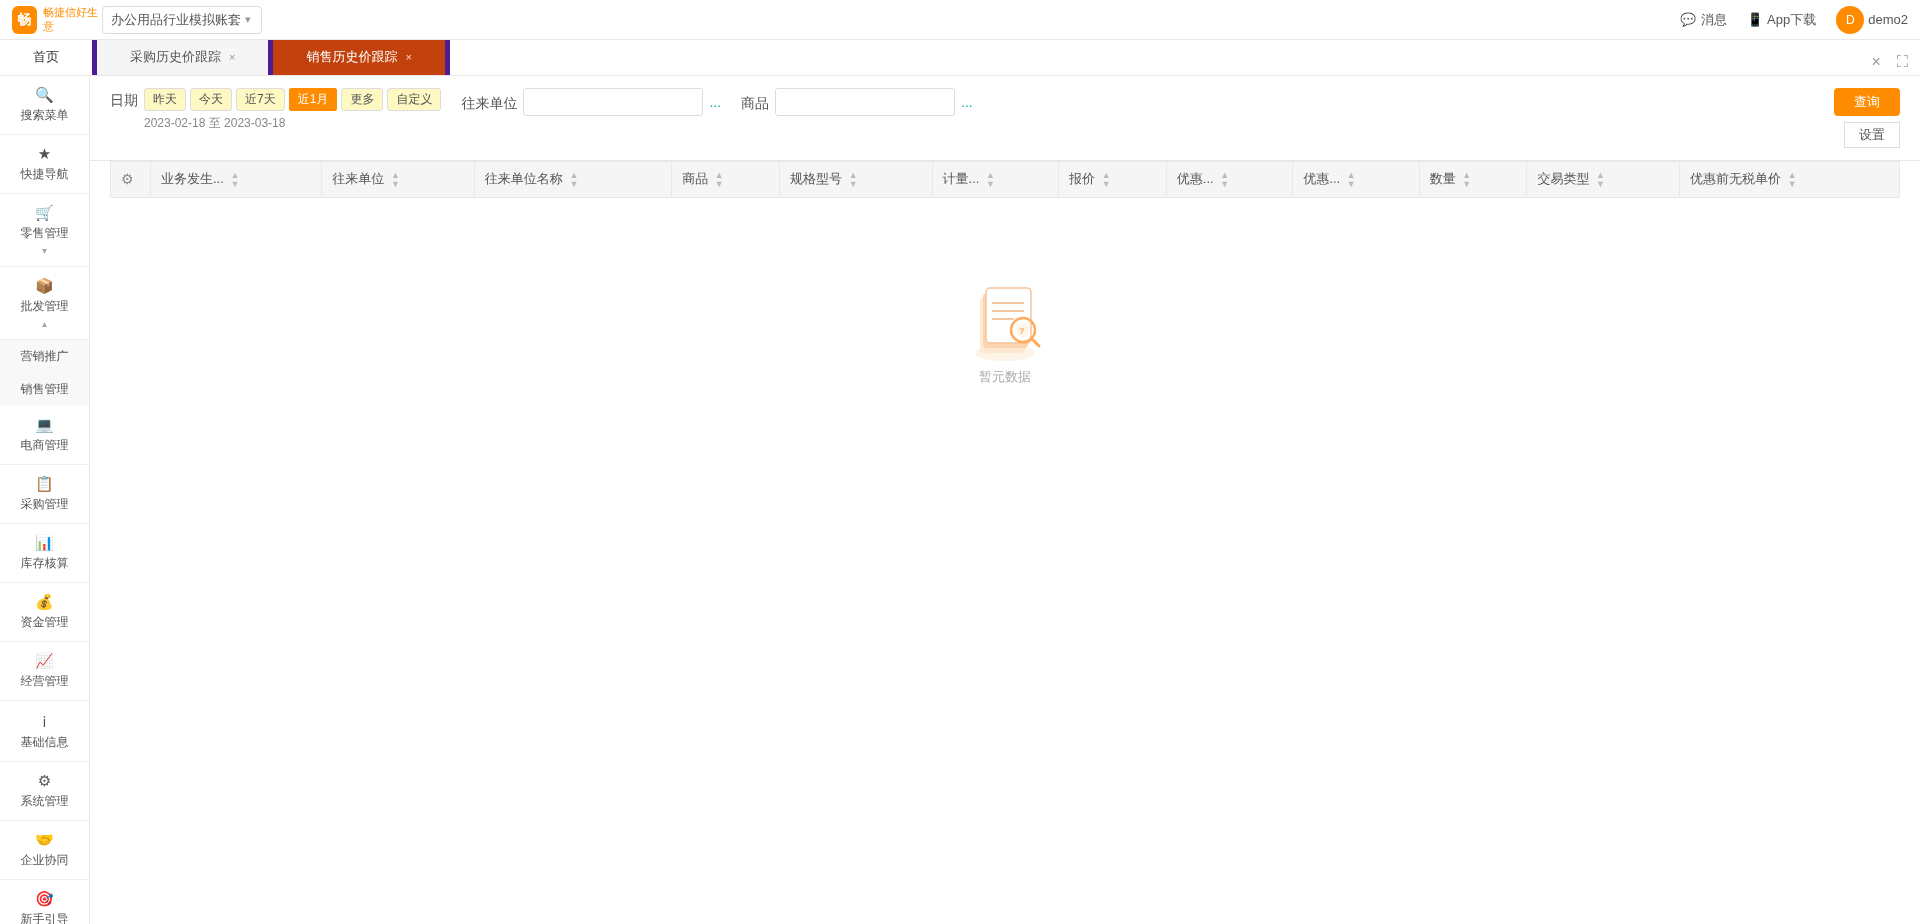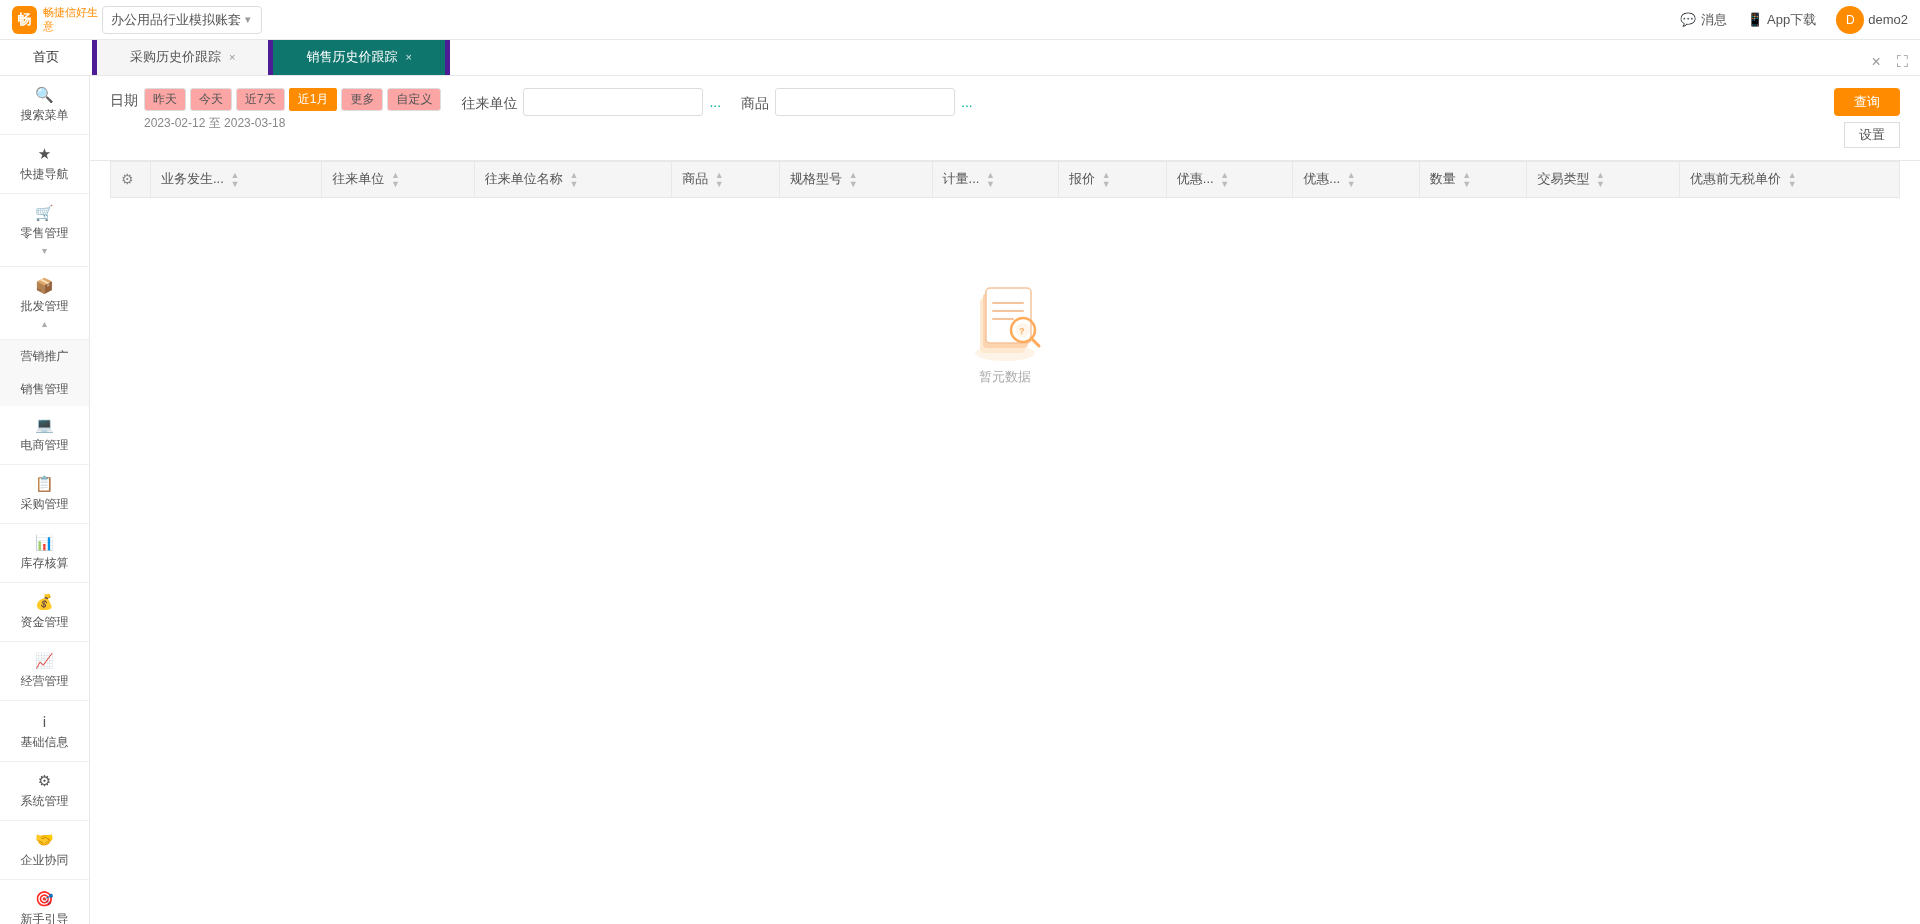--- a/index.html
+++ b/index.html
@@ -95,21 +95,21 @@
       align-items: center;
       gap: 6px;
       cursor: pointer;
       font-size: 13px;
       color: #555;
       border-right: 5px solid #4c1d95;
       background: #f5f5f5;
       white-space: nowrap;
     }
     .tab.active {
-      background: #0f766e;
+      background: #c2410c;
       color: white;
       height: 36px;
     }
     .tab.home {
       background: #fff;
       color: #333;
     }
     .tab-close {
       font-size: 11px;
       color: rgba(255,255,255,0.8);
@@ -272,21 +272,21 @@
       gap: 4px;
       align-items: center;
     }
     .date-btn {
       padding: 2px 8px;
       border: 1px solid #ddd;
       border-radius: 3px;
       cursor: pointer;
       font-size: 12px;
       color: #555;
-      background: #fca5a5;
+      background: #fef9c3;
     }
     .date-btn.active {
       background: #ff8c00;
       color: white;
       border-color: #ff8c00;
       border-radius: 2px;
     }
     .date-range-text {
       font-size: 12px;
       color: #888;
@@ -515,21 +515,21 @@
           <span class="filter-label">日期</span>
           <div class="filter-date-options">
             <div class="filter-date-btns">
               <button class="date-btn">昨天</button>
               <button class="date-btn">今天</button>
               <button class="date-btn">近7天</button>
               <button class="date-btn active">近1月</button>
               <button class="date-btn">更多</button>
               <button class="date-btn">自定义</button>
             </div>
-            <span class="date-range-text">2023-02-12 至 2023-03-18</span>
+            <span class="date-range-text">2023-02-18 至 2023-03-18</span>
           </div>
         </div>
 
         <div class="filter-input-group">
           <span class="filter-label">往来单位</span>
           <input class="filter-input" type="text" style="">
           <span class="filter-dots">...</span>
         </div>
 
         <div class="filter-input-group">

